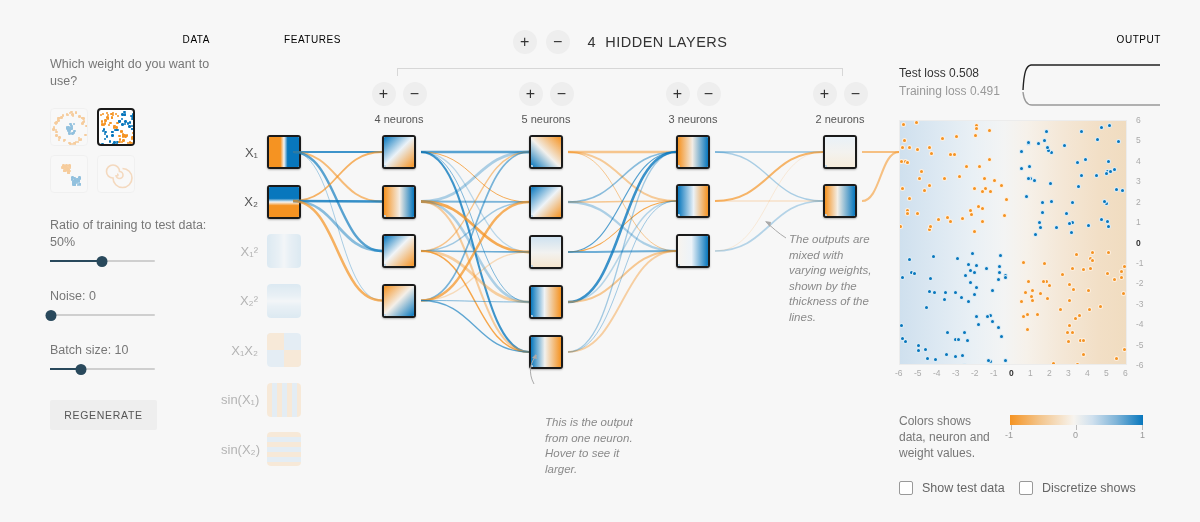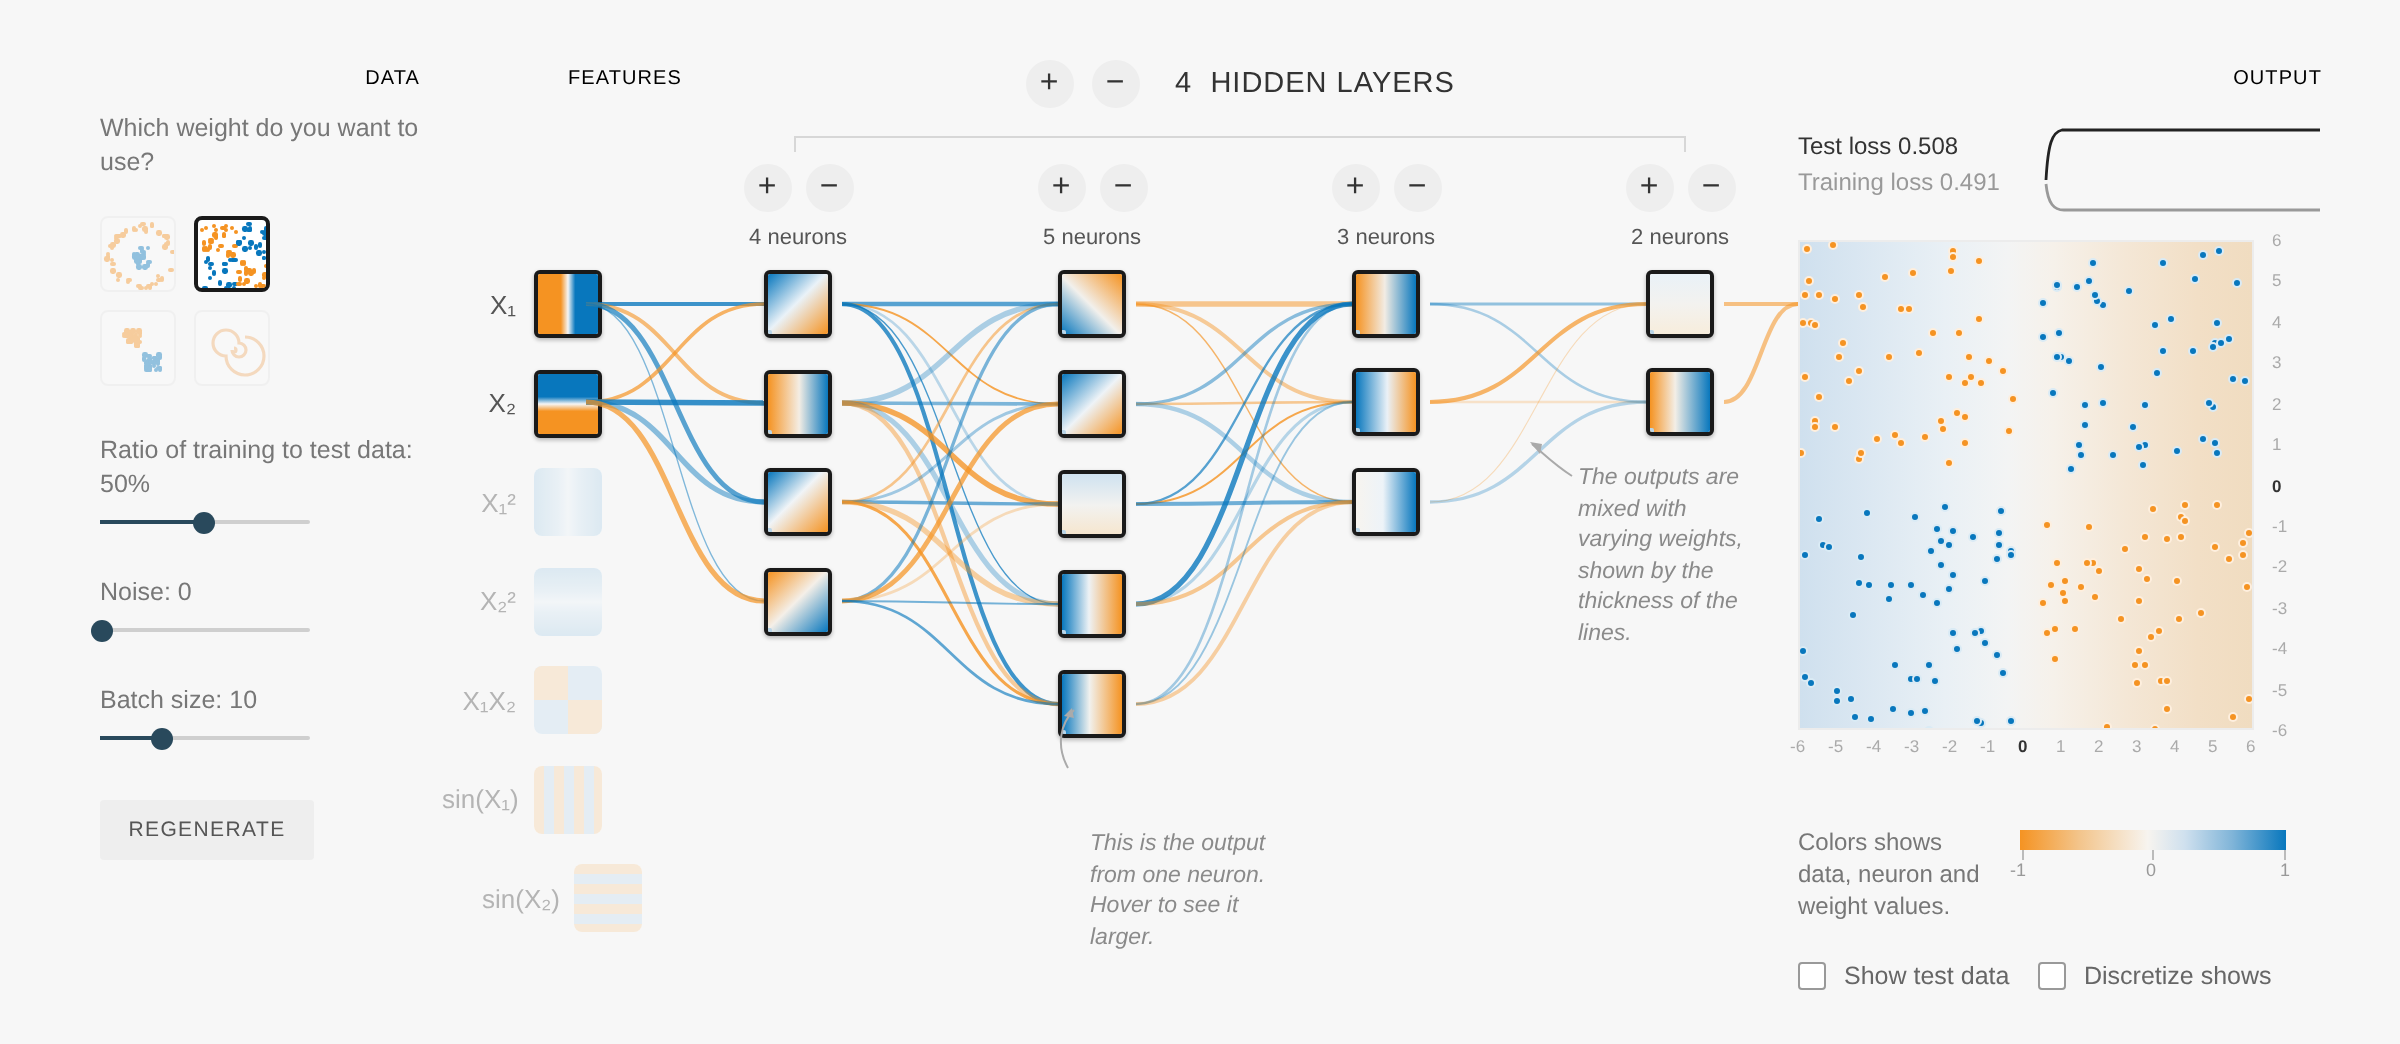--- a/index.html
+++ b/index.html
@@ -463,21 +463,21 @@
           <div style="position:absolute;right:0;bottom:0;width:50%;height:50%;background:#f7d9b4"></div>
         </div>
       </div>
     </div>
     <div class="feature-row" style="left: 221px; top: 382.5px;">
       <div class="feature-label dim">sin(X₁)</div>
       <div class="node inactive">
         <div class="hm" style="background: repeating-linear-gradient(to right, rgb(247, 217, 180) 0px, rgb(247, 217, 180) 5px, rgb(207, 227, 242) 5px, rgb(207, 227, 242) 10px);"></div>
       </div>
     </div>
-    <div class="feature-row" style="left: 221px; top: 432px; justify-content: center;">
+    <div class="feature-row" style="left: 221px; top: 432px;">
       <div class="feature-label dim">sin(X₂)</div>
       <div class="node inactive">
         <div class="hm" style="background: repeating-linear-gradient(rgb(247, 217, 180) 0px, rgb(247, 217, 180) 5px, rgb(207, 227, 242) 5px, rgb(207, 227, 242) 10px);"></div>
       </div>
     </div>
   </div>
 
 <div id="layers-header">
   <div class="hl-controls">
     <button class="circ-btn">+</button>

